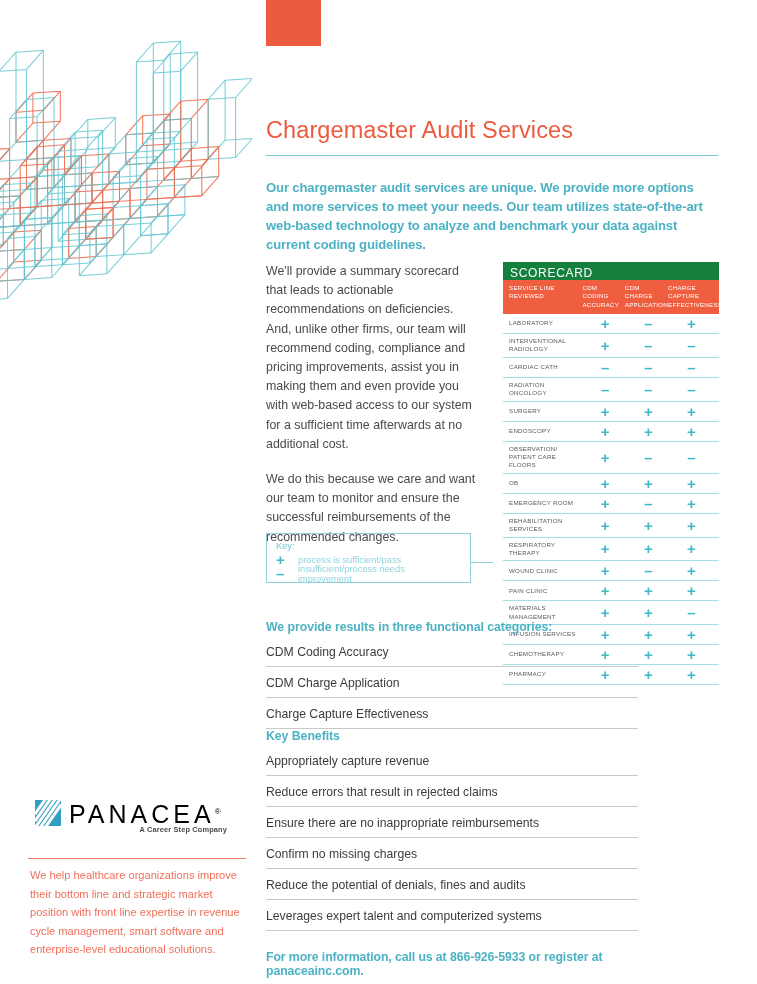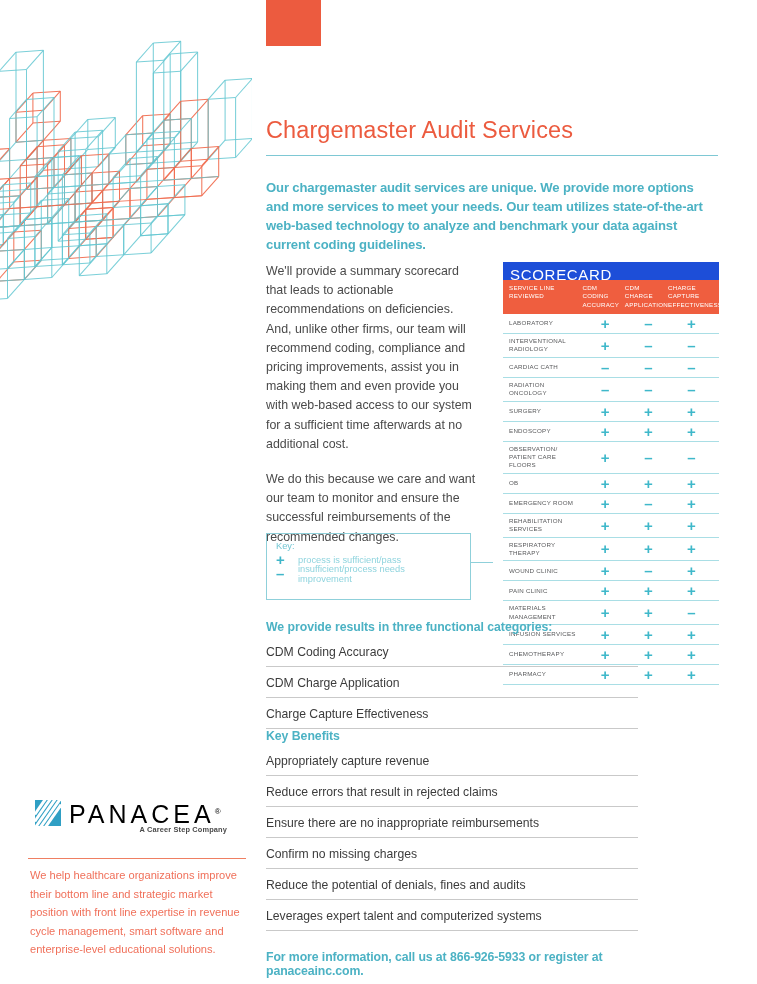--- a/index.html
+++ b/index.html
@@ -91,21 +91,21 @@
   }
   .body-p + .body-p { margin-top: 16px; }
 
   
   #keybox {
     position: absolute;
     left: 0px;
     top: 271px;
     width: 205px;
     border: 1px solid #8fd0da;
-    padding: 7px 9px 18px 9px;
+    padding: 7px 9px 1px 9px;
   }
   #keybox .k-title {
     color: #73c6d3;
     font-size: 9.3px;
     margin-bottom: 2px;
   }
   #keybox .k-row {
     display: flex;
     align-items: center;
     color: #8fd4de;
@@ -131,23 +131,23 @@
 
   
   #scorecard {
     position: absolute;
     left: 237px;
     top: 0px;
     width: 216px;
   }
 
   #sc-band {
-    background: #1d4ed8;
+    background: #15803d;
     color: #ffffff;
-    font-size: 15px;
+    font-size: 12px;
     letter-spacing: .7px;
     padding: 4px 7px 4px 7px;
     height: 18px;
   }
 
   #sc-head {
     background: #ef5e3f;
     color: #ffffff;
     display: flex;
     padding: 4px 6px 5px 6px;

